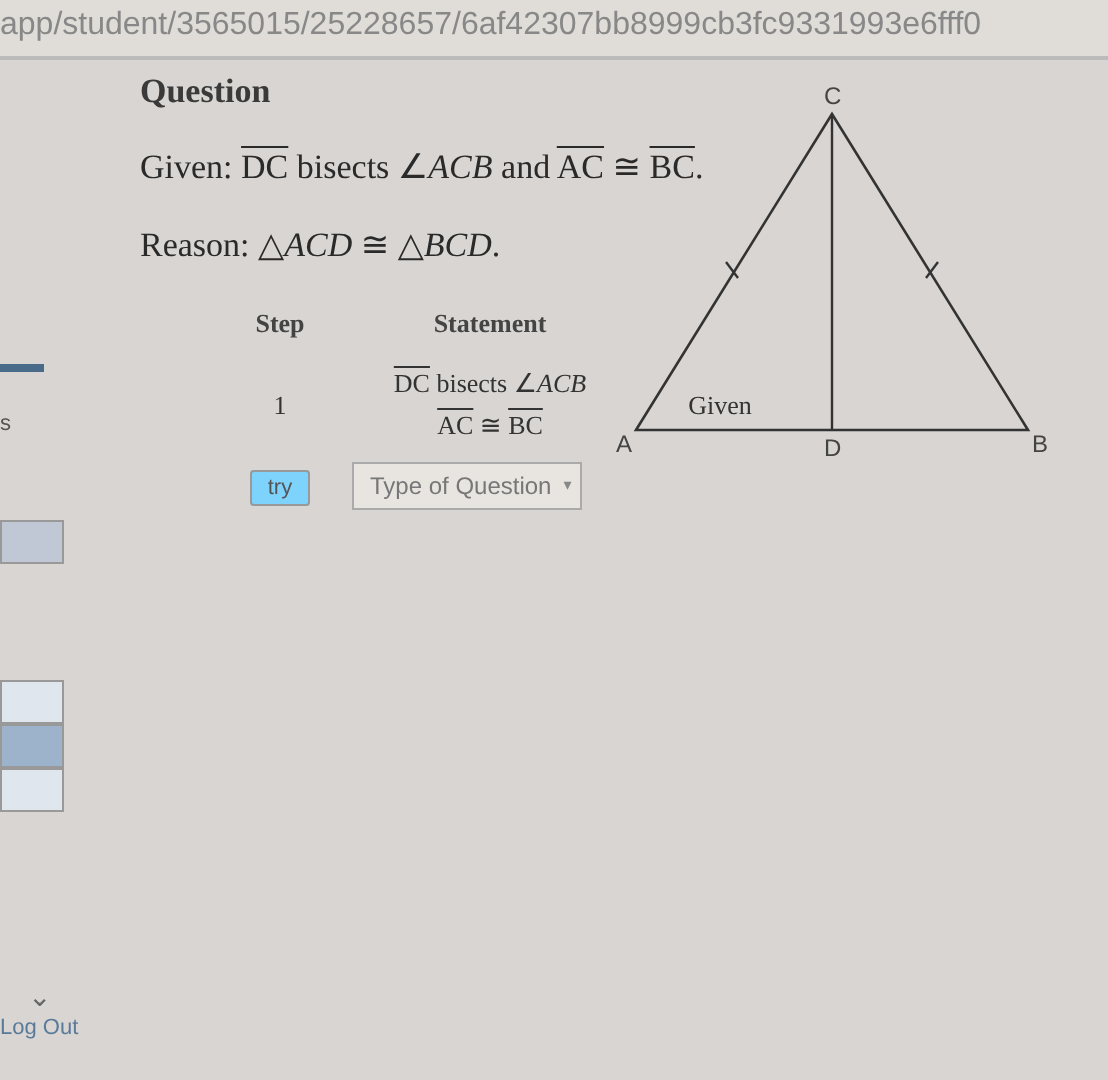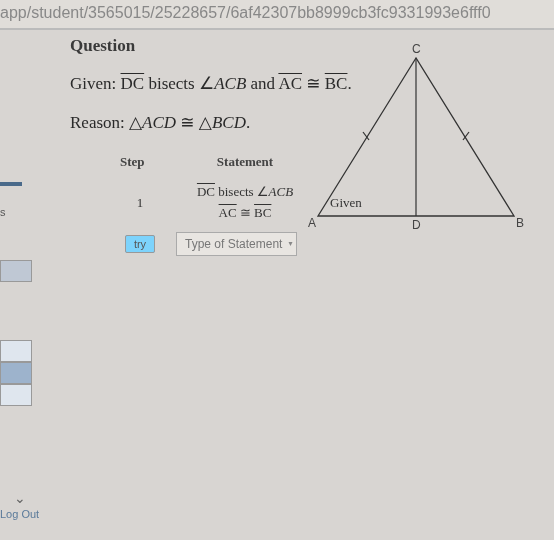--- a/index.html
+++ b/index.html
@@ -40,21 +40,21 @@
   margin-top: 10px;
   margin-left: 40px;
 }
 .table-row { display: flex; align-items: center; }
 .th {
   font-weight: bold;
   font-size: 13px;
   color: #444;
   padding: 6px 10px;
 }
-.step-col { width: 60px; text-align: left; }
+.step-col { width: 60px; text-align: center; }
 .stmt-col { width: 150px; text-align: center; }
 .reason-col { width: 80px; text-align: left; padding-left: 14px; }
 .td {
   font-size: 13px;
   color: #333;
   padding: 6px 10px;
   text-align: center;
 }
 .stmt-cell { line-height: 1.6; }
 .try-btn {
@@ -172,28 +172,28 @@
     <div class="table-row">
       <div class="td step-col">1</div>
       <div class="td stmt-col stmt-cell">
         <div>
           <span class="overline">DC</span><span> bisects ∠</span><i><span>ACB</span></i>
         </div>
         <div>
           <span class="overline">AC</span><span> ≅ </span><span class="overline">BC</span>
         </div>
       </div>
-      <div class="td reason-col" style="text-align:left">Given</div>
+      <div class="td reason-col" style="text-align:center">Given</div>
     </div>
     <div class="table-row" style="gap:6px;margin-top:4px;">
       <div class="step-col" style="text-align:center">
         <span class="try-btn">try</span>
       </div>
       <div class="stmt-col" style="text-align:left">
-        <span class="type-stmt">Type of Statement</span>
+        <span class="type-stmt">Type of Question</span>
       </div>
     </div>
   </div>
 
   <div class="triangle">
     <svg width="220" height="180">
       <polygon points="110,8 12,166 208,166" fill="none" stroke="#333" stroke-width="1.3"></polygon>
       <line x1="110" y1="8" x2="110" y2="166" stroke="#333" stroke-width="1.2"></line>
       <line x1="57" y1="82" x2="63" y2="90" stroke="#333" stroke-width="1.2"></line>
       <line x1="157" y1="90" x2="163" y2="82" stroke="#333" stroke-width="1.2"></line>

